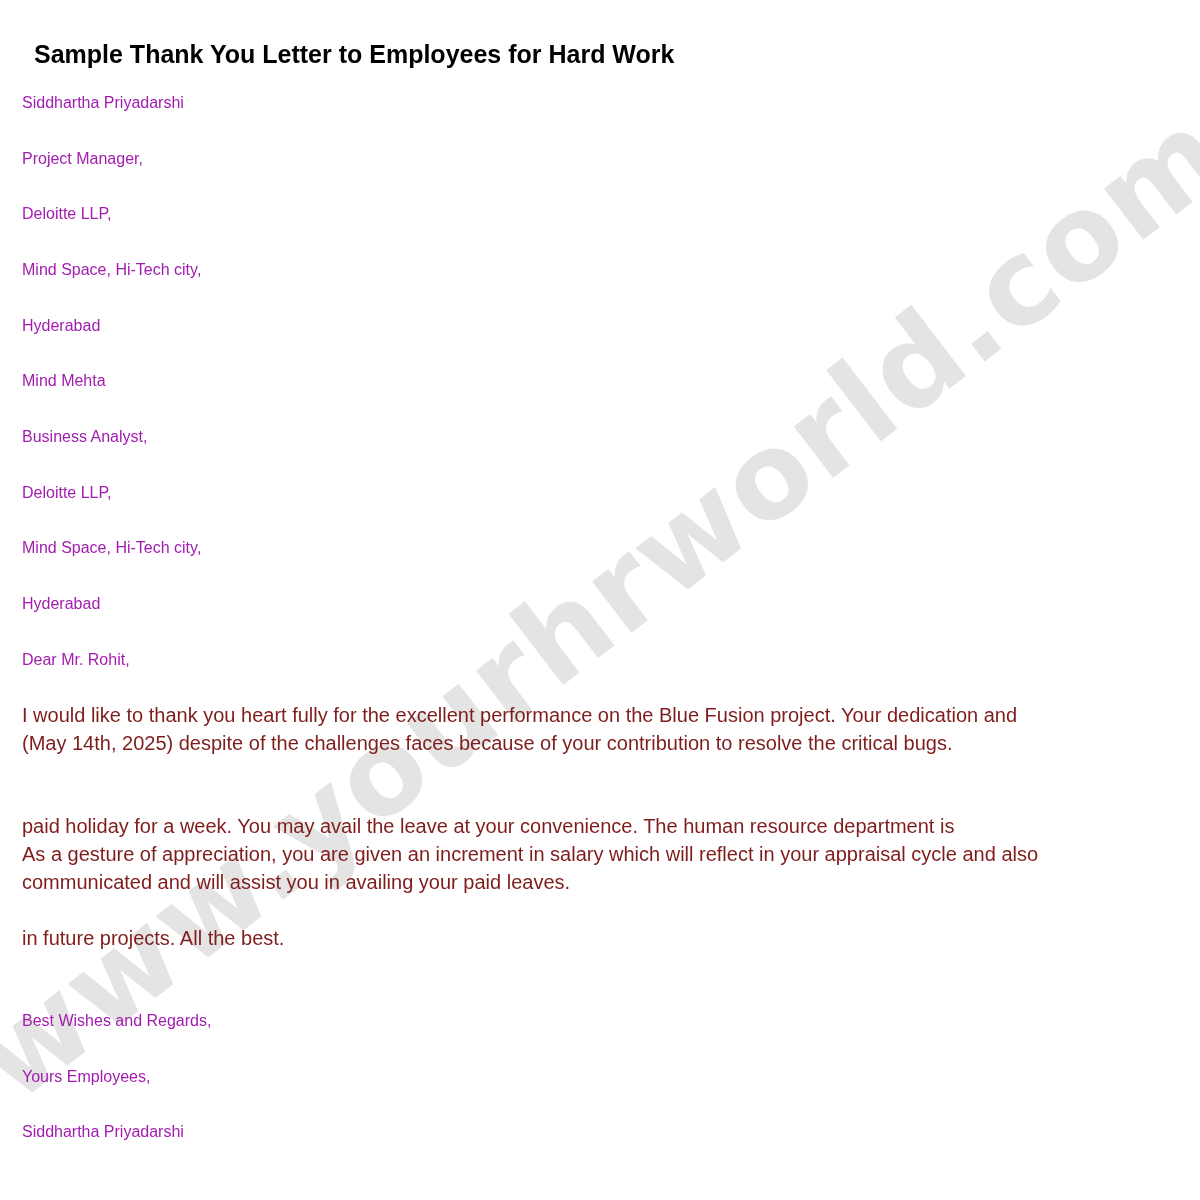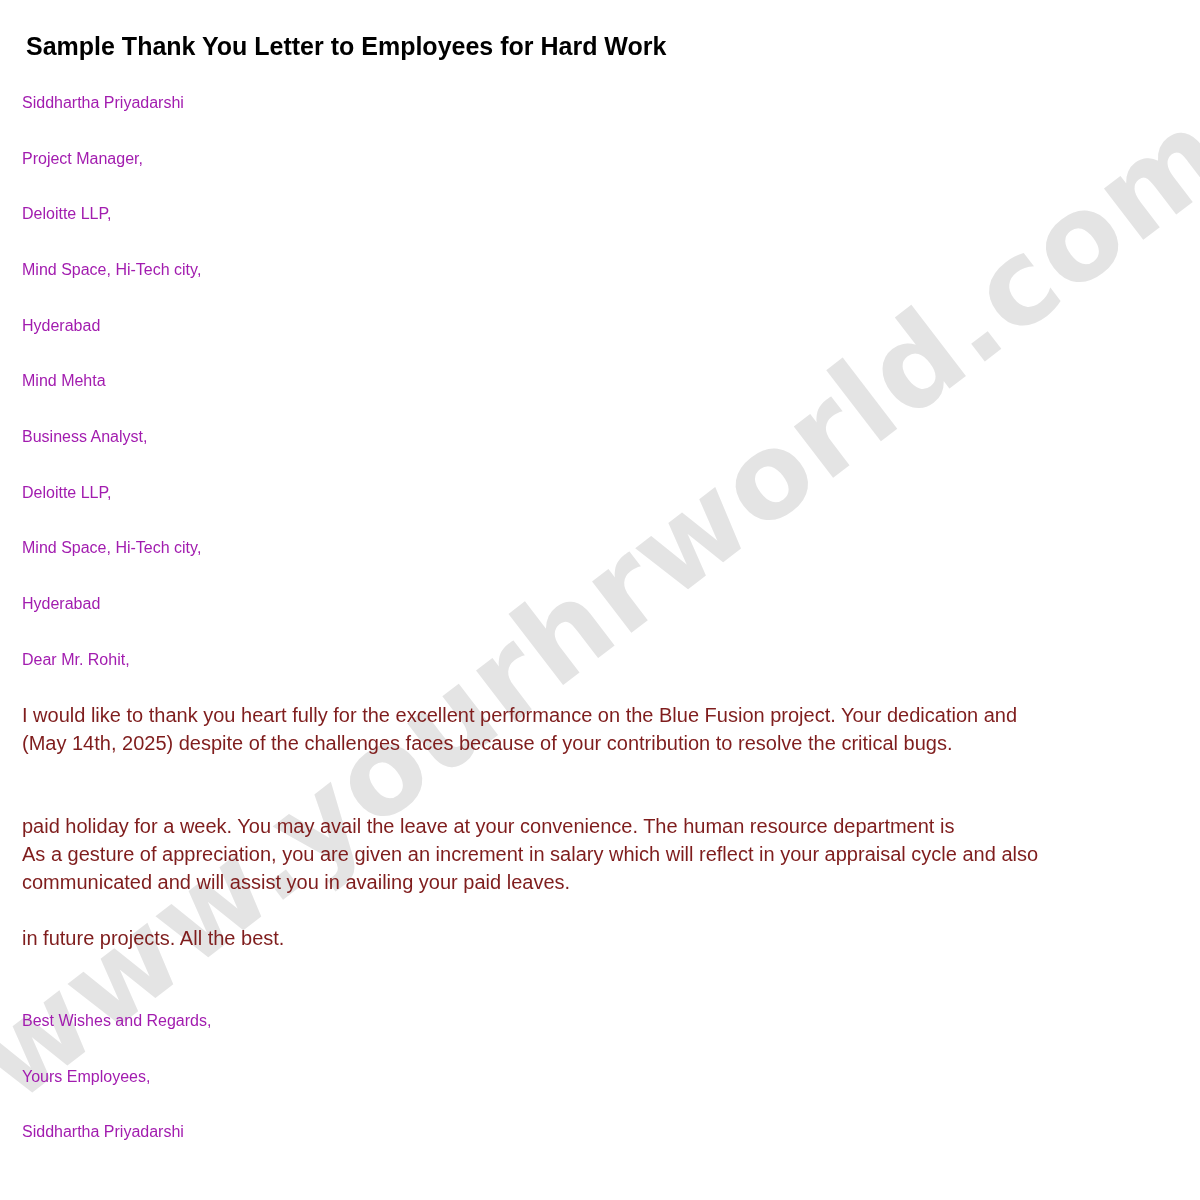--- a/index.html
+++ b/index.html
@@ -33,21 +33,21 @@
       position: absolute;
       left: 22px;
       top: 0;
       width: 1160px;
       z-index: 1;
     }
     .title {
       position: absolute;
       top: 28px;
       left: 0;
-      margin: 4px;
+      margin: 12px;
       font-size: 25px;
       font-weight: bold;
       color: #000000;
       white-space: nowrap;
     }
     .line {
       position: absolute;
       left: 0;
       margin: 0;
       font-size: 16px;

